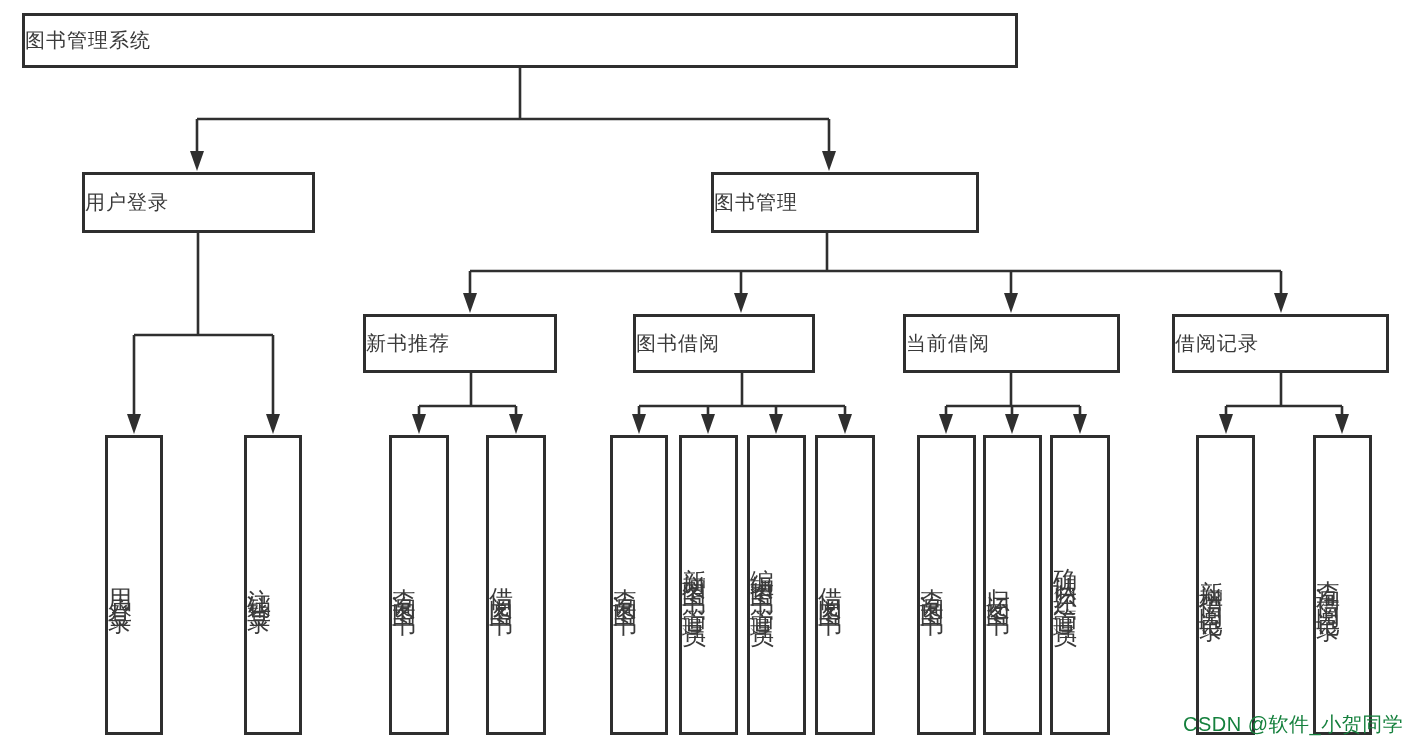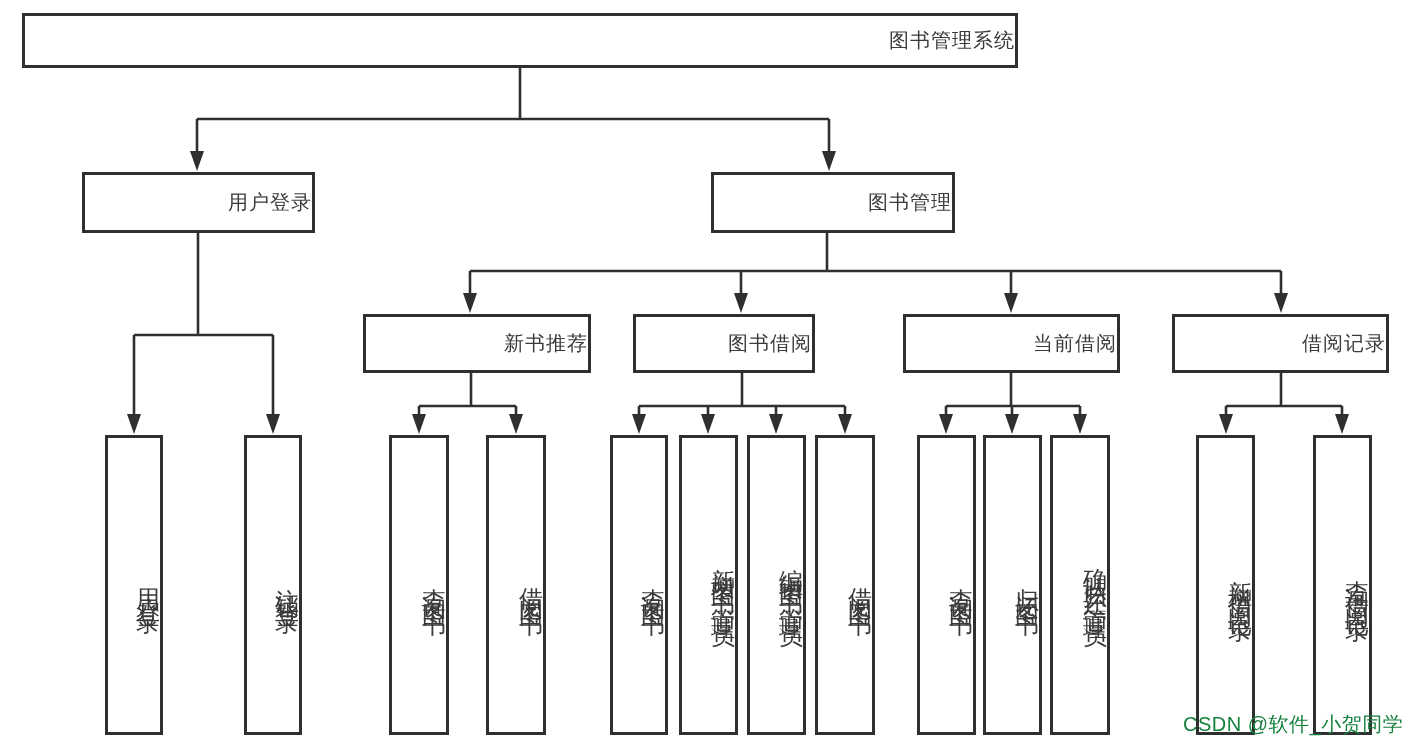--- a/index.html
+++ b/index.html
@@ -2,21 +2,21 @@
 <html><head>
 <meta charset="utf-8">
 <style>
   html,body{margin:0;padding:0;background:#ffffff;}
   #stage{
     position:relative;width:1405px;height:747px;background:#ffffff;overflow:hidden;
     font-family:"Liberation Sans","DejaVu Sans",sans-serif;color:#333333;
   }
   .node{
     position:absolute;box-sizing:border-box;border:3px solid #2f2f2f;background:#ffffff;
-    display:flex;align-items:center;justify-content:flex-end;
+    display:flex;align-items:center;justify-content:flex-start;
   }
   .hnode{font-size:20px;letter-spacing:1px;color:#3a3a3a;}
   .leaf{width:58px;top:435px;height:300px;}
   .vtext{
     writing-mode:vertical-rl;text-orientation:mixed;
     font-size:24px;letter-spacing:8px;color:#3a3a3a;line-height:1;
     white-space:nowrap;
   }
   svg.connectors{position:absolute;left:0;top:0;z-index:1;}
   .node{z-index:2;}
@@ -70,31 +70,31 @@
     </g>
   </svg>
 
   <div class="node hnode" style="left:22px;top:13px;width:996px;height:55px;">
     <span>图书管理系统</span>
   </div>
 
   <div class="node hnode" style="left:82px;top:172px;width:233px;height:61px;">
     <span>用户登录</span>
   </div>
-  <div class="node hnode" style="left:711px;top:172px;width:244px;height:61px;">
+  <div class="node hnode" style="left:711px;top:172px;width:268px;height:61px;">
     <span>图书管理</span>
   </div>
 
-  <div class="node hnode" style="left:363px;top:314px;width:228px;height:59px;">
+  <div class="node hnode" style="left:363px;top:314px;width:194px;height:59px;">
     <span>新书推荐</span>
   </div>
   <div class="node hnode" style="left:633px;top:314px;width:182px;height:59px;">
     <span>图书借阅</span>
   </div>
-  <div class="node hnode" style="left:903px;top:314px;width:217px;height:59px;padding-left:38px;">
+  <div class="node hnode" style="left:903px;top:314px;width:217px;height:59px;">
     <span>当前借阅</span>
   </div>
   <div class="node hnode" style="left:1172px;top:314px;width:217px;height:59px;">
     <span>借阅记录</span>
   </div>
 
   <div class="node leaf" style="left:105px;">
     <span class="vtext">用户登录</span>
   </div>
   <div class="node leaf" style="left:244px;">

